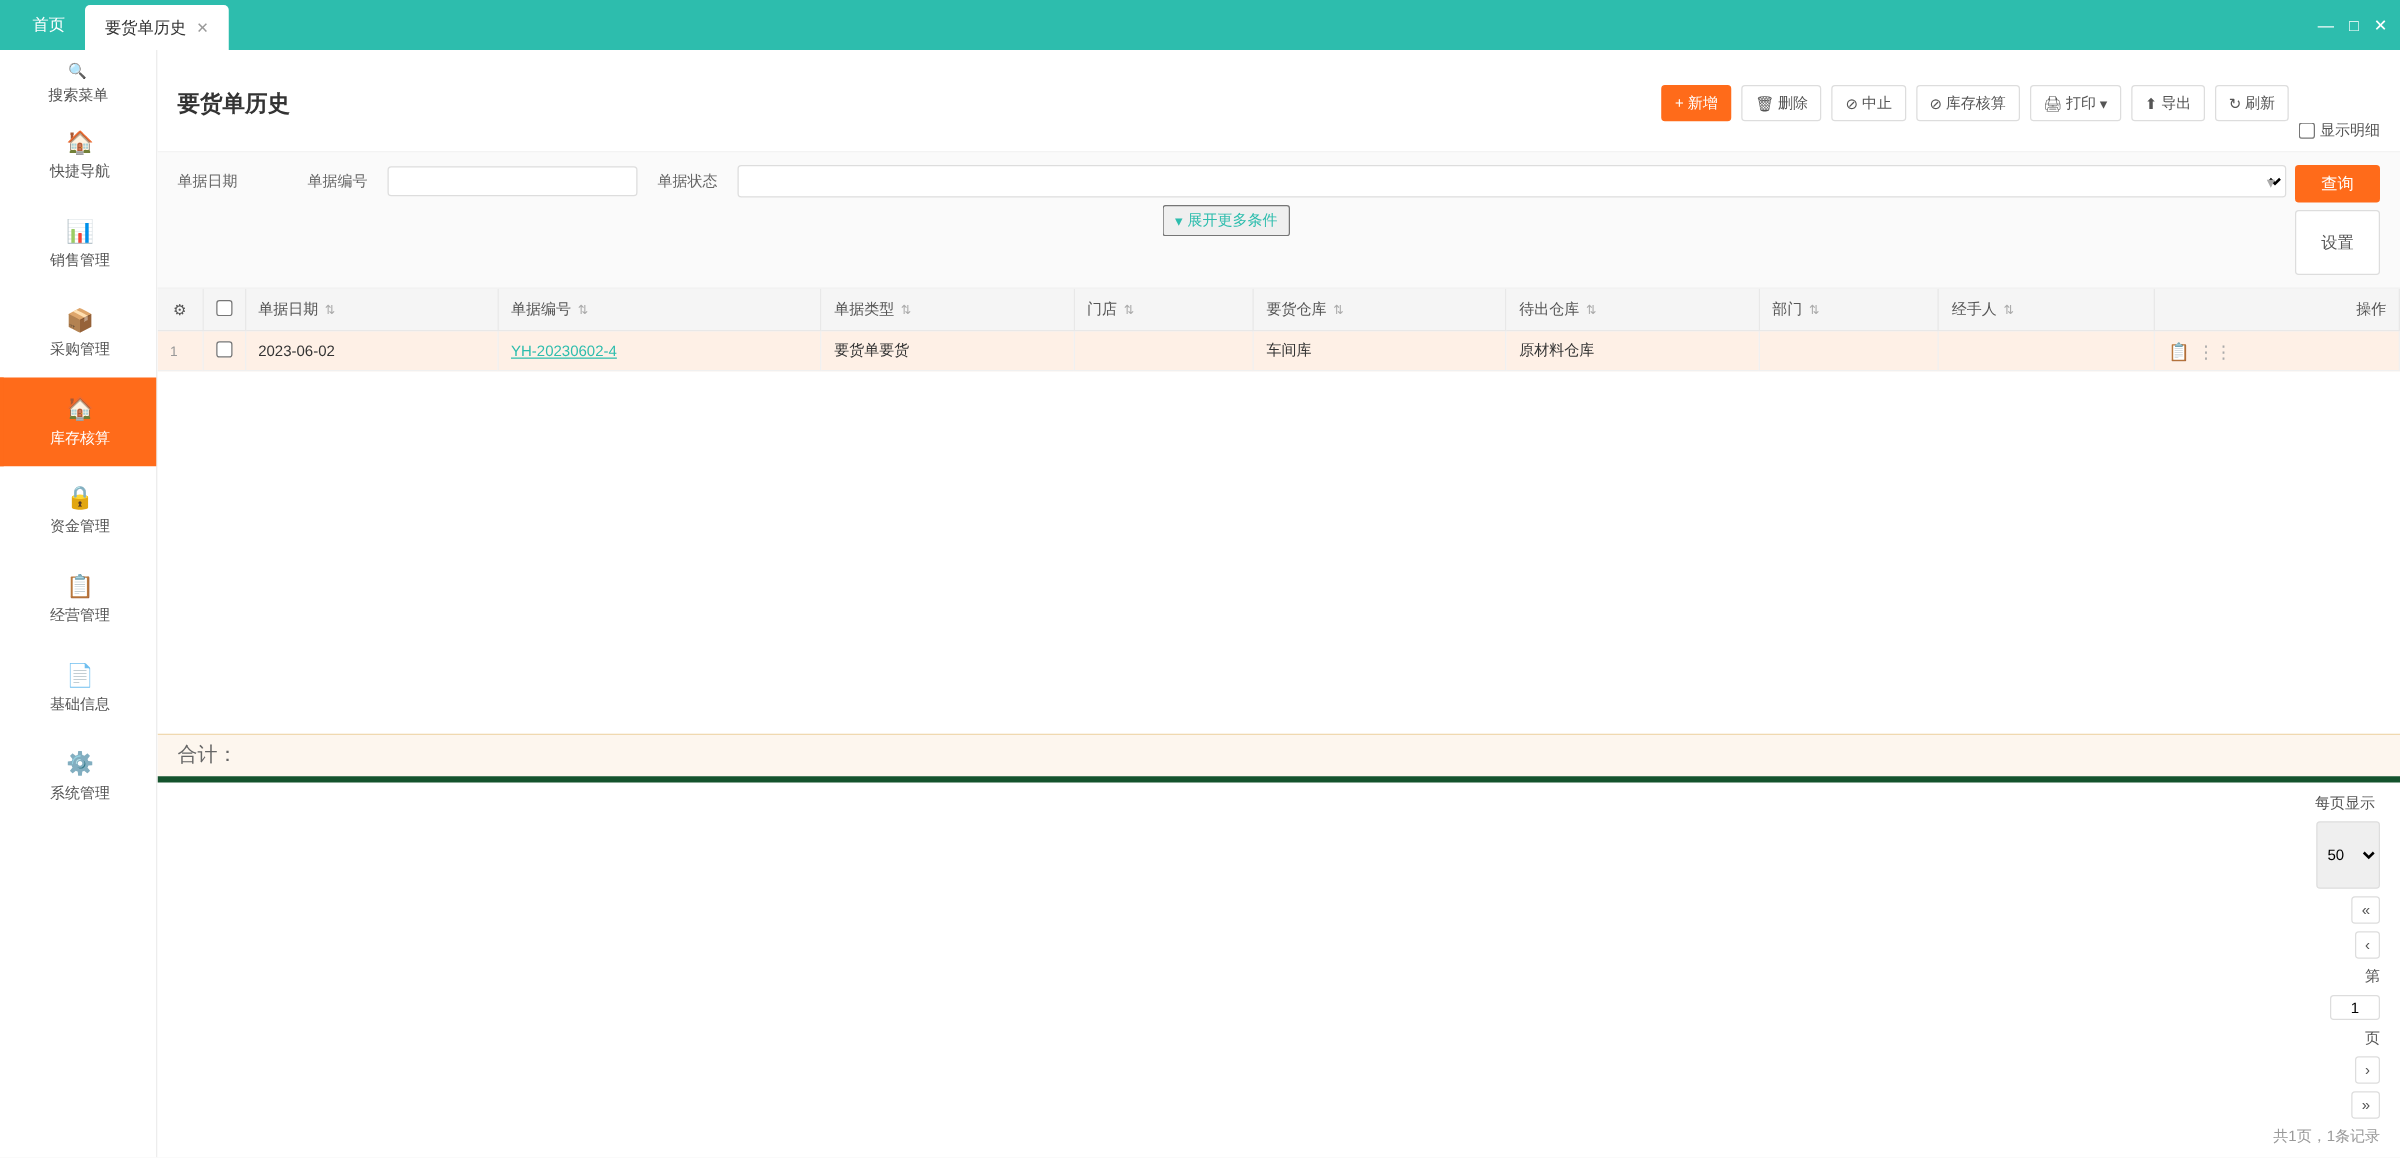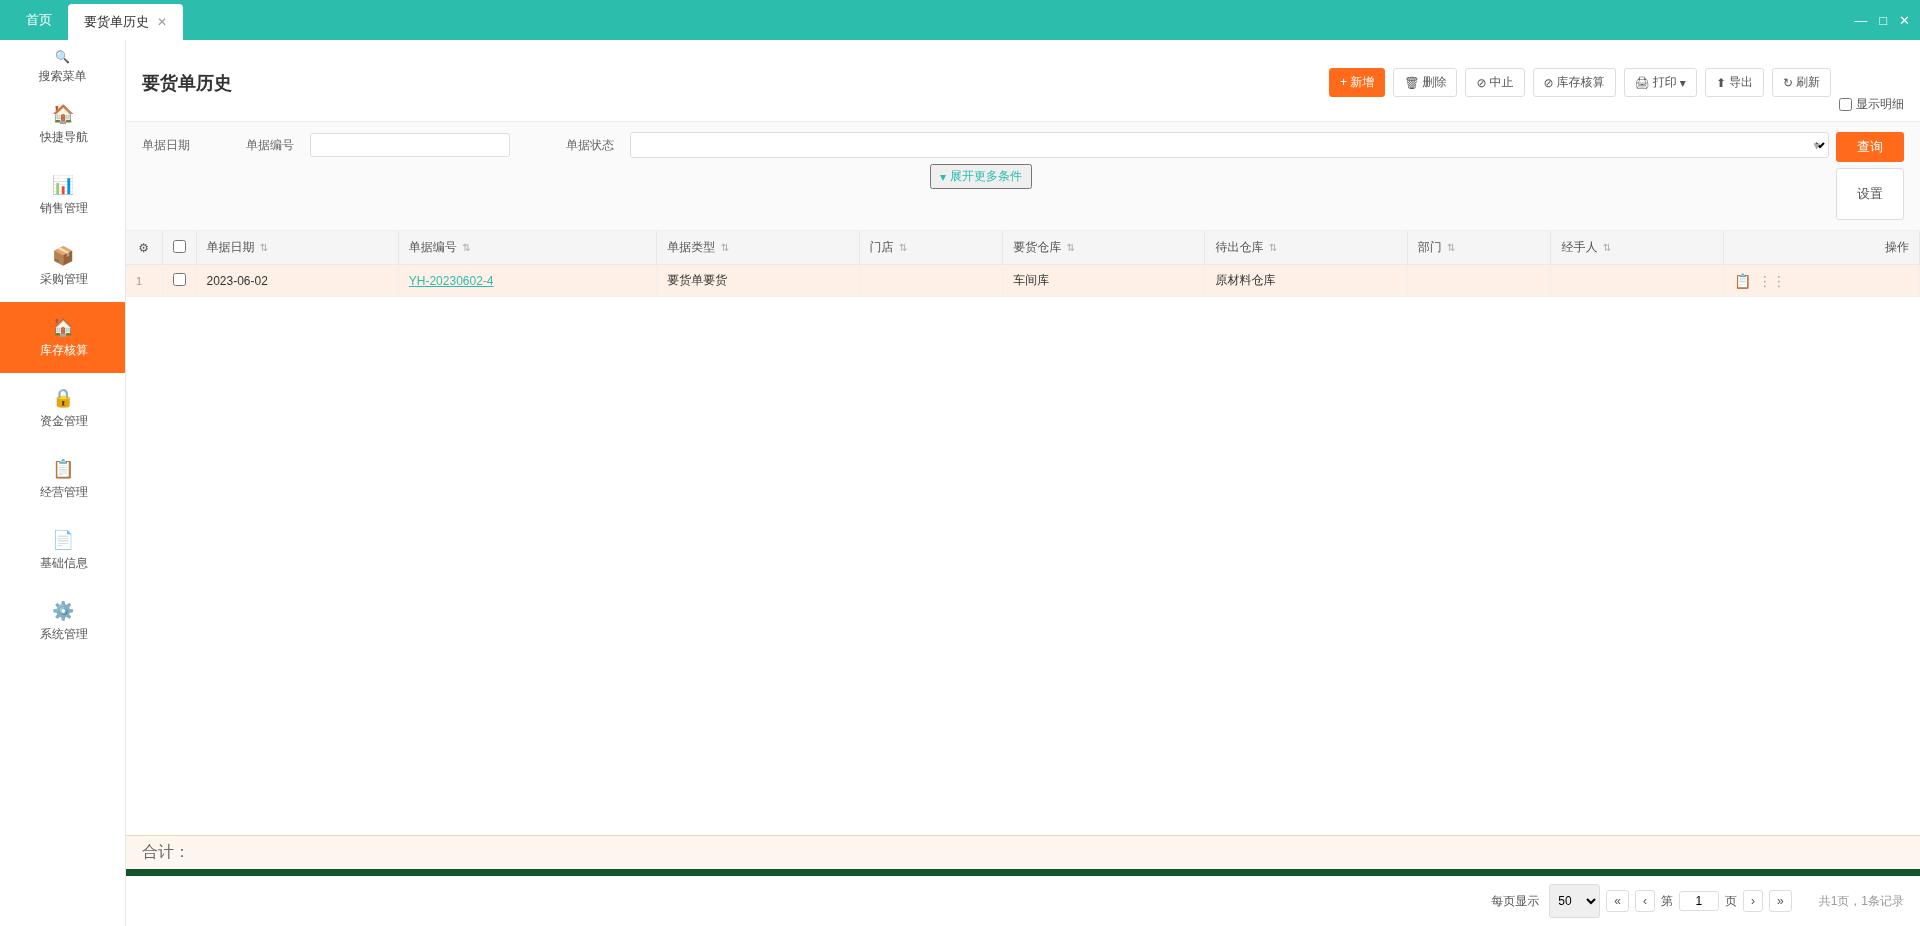--- a/index.html
+++ b/index.html
@@ -63,23 +63,23 @@
     tbody td { padding: 7px 10px; border-right: 1px solid #f0f0f0; white-space: nowrap; }
     .td-link { color: #2dbdad; cursor: pointer; text-decoration: underline; }
     .row-num { color: #999; font-size: 11px; }
     .op-icons { display: flex; gap: 6px; }
     .op-icon { color: #aaa; cursor: pointer; font-size: 14px; }
 
     
     .table-footer { padding: 6px 16px; background: #fdf6ee; border-top: 1px solid #f0d9b0; font-size: 16px; color: #666; flex-shrink: 0; }
 
     
-    .pagination { display: flex; align-items: center; justify-content: flex-end; padding: 8px 16px; border-top: 7px solid #14532d; gap: 6px; font-size: 12px; color: #555; flex-shrink: 0; background: #fff; }
+    .pagination { display: flex; align-items: flex-end; justify-content: flex-end; padding: 8px 16px; border-top: 5px solid #14532d; gap: 6px; font-size: 12px; color: #555; flex-shrink: 0; background: #fff; flex-direction: column; }
     .page-size-label { margin-right: 4px; }
-    .page-size-select { border: 1px solid #ddd; border-radius: 3px; padding: 8px 4px; font-size: 12px; }
+    .page-size-select { border: 1px solid #ddd; border-radius: 3px; padding: 18px 4px; font-size: 12px; }
     .page-btn { border: 1px solid #ddd; background: #fff; border-radius: 3px; padding: 3px 7px; cursor: pointer; font-size: 12px; color: #555; }
     .page-input { border: 1px solid #ddd; border-radius: 3px; padding: 2px 6px; width: 40px; text-align: center; font-size: 12px; }
     .page-info { color: #999; margin-left: 21px; }
 
     .th-checkbox { width: 30px; text-align: center; }
     .td-checkbox { text-align: center; }
     .th-settings { width: 36px; text-align: center; }
 
     .filter-section { display: flex; align-items: flex-start; gap: 0; }
     .filter-fields { flex: 1; }
@@ -181,21 +181,21 @@
       </div>
     </div>
 
     <div class="filter-bar">
       <div class="filter-section">
         <div class="filter-fields">
           <div class="filter-row">
             <span class="filter-label">单据日期</span>
             <span class="filter-label" style="margin-left:40px;">单据编号</span>
             <input class="filter-input" type="text" placeholder="" style="">
-            <span class="filter-label" style="margin-left:40px;">单据状态</span>
+            <span class="filter-label" style="">单据状态</span>
             <div class="filter-select-wrap">
               <select class="filter-select">
                 <option value=""></option>
               </select>
               <span style="color:#aaa; margin-left:-20px; pointer-events:none;">▾</span>
             </div>
           </div>
           <div class="filter-row" style="justify-content:center; margin-top:2px;">
             <button class="expand-more">
               <span>▾</span>

